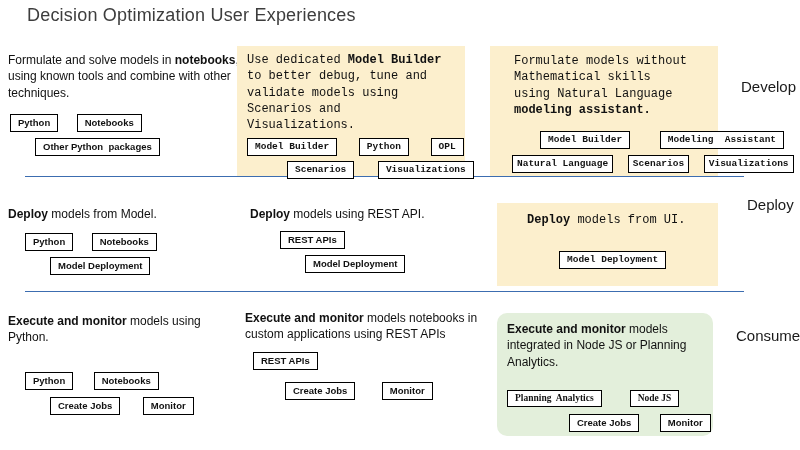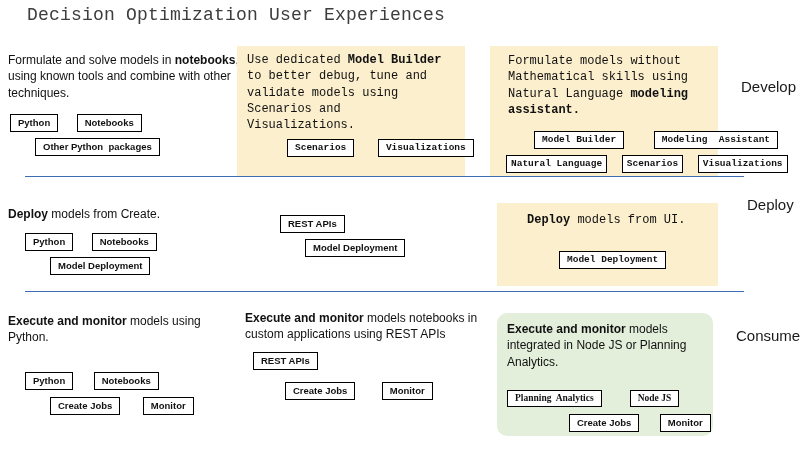--- a/index.html
+++ b/index.html
@@ -2,21 +2,21 @@
 <html><head>
 <meta charset="utf-8">
 <style>
   html,body{margin:0;padding:0;background:#fff;}
   .slide{
     position:relative;width:800px;height:450px;background:#ffffff;
     font-family:"Liberation Sans",sans-serif;color:#1a1a1a;overflow:hidden;
   }
   .title{
     position:absolute;left:27px;top:5px;margin:0;
-    font-size:18px;font-weight:400;color:#3d3d3d;letter-spacing:.2px;font-family:Liberation Mono, monospace;
+    font-size:18px;font-weight:400;color:#3d3d3d;letter-spacing:.2px;
   }
   
   .legend{position:absolute;left:659px;top:1px;width:104px;}
   .legend-item{height:21px;line-height:21px;text-align:center;font-size:10.5px;color:#222;}
   .legend-beta{background:#fcefcd;}
   .legend-oss{background:#e3efdb;}
   
   .stage{position:absolute;font-size:15px;color:#1a1a1a;}
   .stage-develop{left:741px;top:78px;}
   .stage-deploy{left:747px;top:196px;}
@@ -37,21 +37,21 @@
     white-space:pre;margin-right:14px;vertical-align:top;
   }
   
   .r0c0{left:8px;top:52px;width:232px;}
   .r0c0 .l1{margin-top:13px;margin-left:2px;}
   .r0c0 .l2{margin-top:6px;margin-left:27px;}
   .r0c1{left:237px;top:46px;width:228px;height:130px;padding:6px 10px;}
   .r0c1 .l1{margin-top:4px;}
   .r0c1 .l1 .tag{margin-right:12px;}
   .r0c1 .l2{margin-top:5px;margin-left:40px;}
-  .r0c2{left:490px;top:46px;width:228px;height:130px;padding:7px 18px;}
+  .r0c2{left:490px;top:46px;width:228px;height:130px;padding:7px 24px;}
   .r0c2 .l1{margin-top:13px;margin-left:26px;}
   .r0c2 .l1 .tag{margin-right:20px;}
   .r0c2 .l2{margin-top:6px;margin-left:-2px;}
   .r0c2 .l2 .tag{margin-right:5px;padding:2px 4px 3px;}
   
   .r1c0{left:8px;top:206px;width:232px;}
   .r1c0 .l1{margin-top:11px;margin-left:17px;}
   .r1c0 .l2{margin-top:6px;margin-left:42px;}
   .r1c1{left:250px;top:206px;width:232px;}
   .r1c1 .l1{margin-top:9px;margin-left:30px;}
@@ -95,51 +95,57 @@
       <span class="tag">Python</span>
       <span class="tag">Notebooks</span>
     </div>
     <div class="tag-line l2">
       <span class="tag">Other Python  packages</span>
     </div>
   </section>
 
   <section class="cell r0c1 bg-beta">
     <p class="desc"><span>Use dedicated </span><b>Model Builder</b><span> to better debug, tune and validate models using Scenarios and Visualizations.</span></p>
+    <div class="tag-line l1">
+      <span class="tag">Model Builder</span>
+      <span class="tag">Python</span>
+      <span class="tag">OPL</span>
+    </div>
     <div class="tag-line l2">
       <span class="tag">Scenarios</span>
       <span class="tag">Visualizations</span>
     </div>
   </section>
 
   <section class="cell r0c2 bg-beta">
     <p class="desc"><span>Formulate models without Mathematical skills using Natural Language </span><b>modeling assistant.</b><span></span></p>
     <div class="tag-line l1">
       <span class="tag">Model Builder</span>
       <span class="tag">Modeling  Assistant</span>
     </div>
     <div class="tag-line l2">
       <span class="tag">Natural Language</span>
       <span class="tag">Scenarios</span>
       <span class="tag">Visualizations</span>
     </div>
   </section>
 
   <section class="cell r1c0">
-    <p class="desc"><span></span><b>Deploy</b><span> models from Create.</span></p>
+    <p class="desc"><span></span><b>Deploy</b><span> models from Model.</span></p>
     <div class="tag-line l1">
       <span class="tag">Python</span>
       <span class="tag">Notebooks</span>
     </div>
     <div class="tag-line l2">
       <span class="tag">Model Deployment</span>
     </div>
   </section>
 
   <section class="cell r1c1">
+    <p class="desc"><span></span><b>Deploy</b><span> models using REST API.</span></p>
     <div class="tag-line l1">
       <span class="tag">REST APIs</span>
     </div>
     <div class="tag-line l2">
       <span class="tag">Model Deployment</span>
     </div>
   </section>
 
   <section class="cell r1c2 bg-beta">
     <p class="desc"><span></span><b>Deploy</b><span> models from UI.</span></p>

